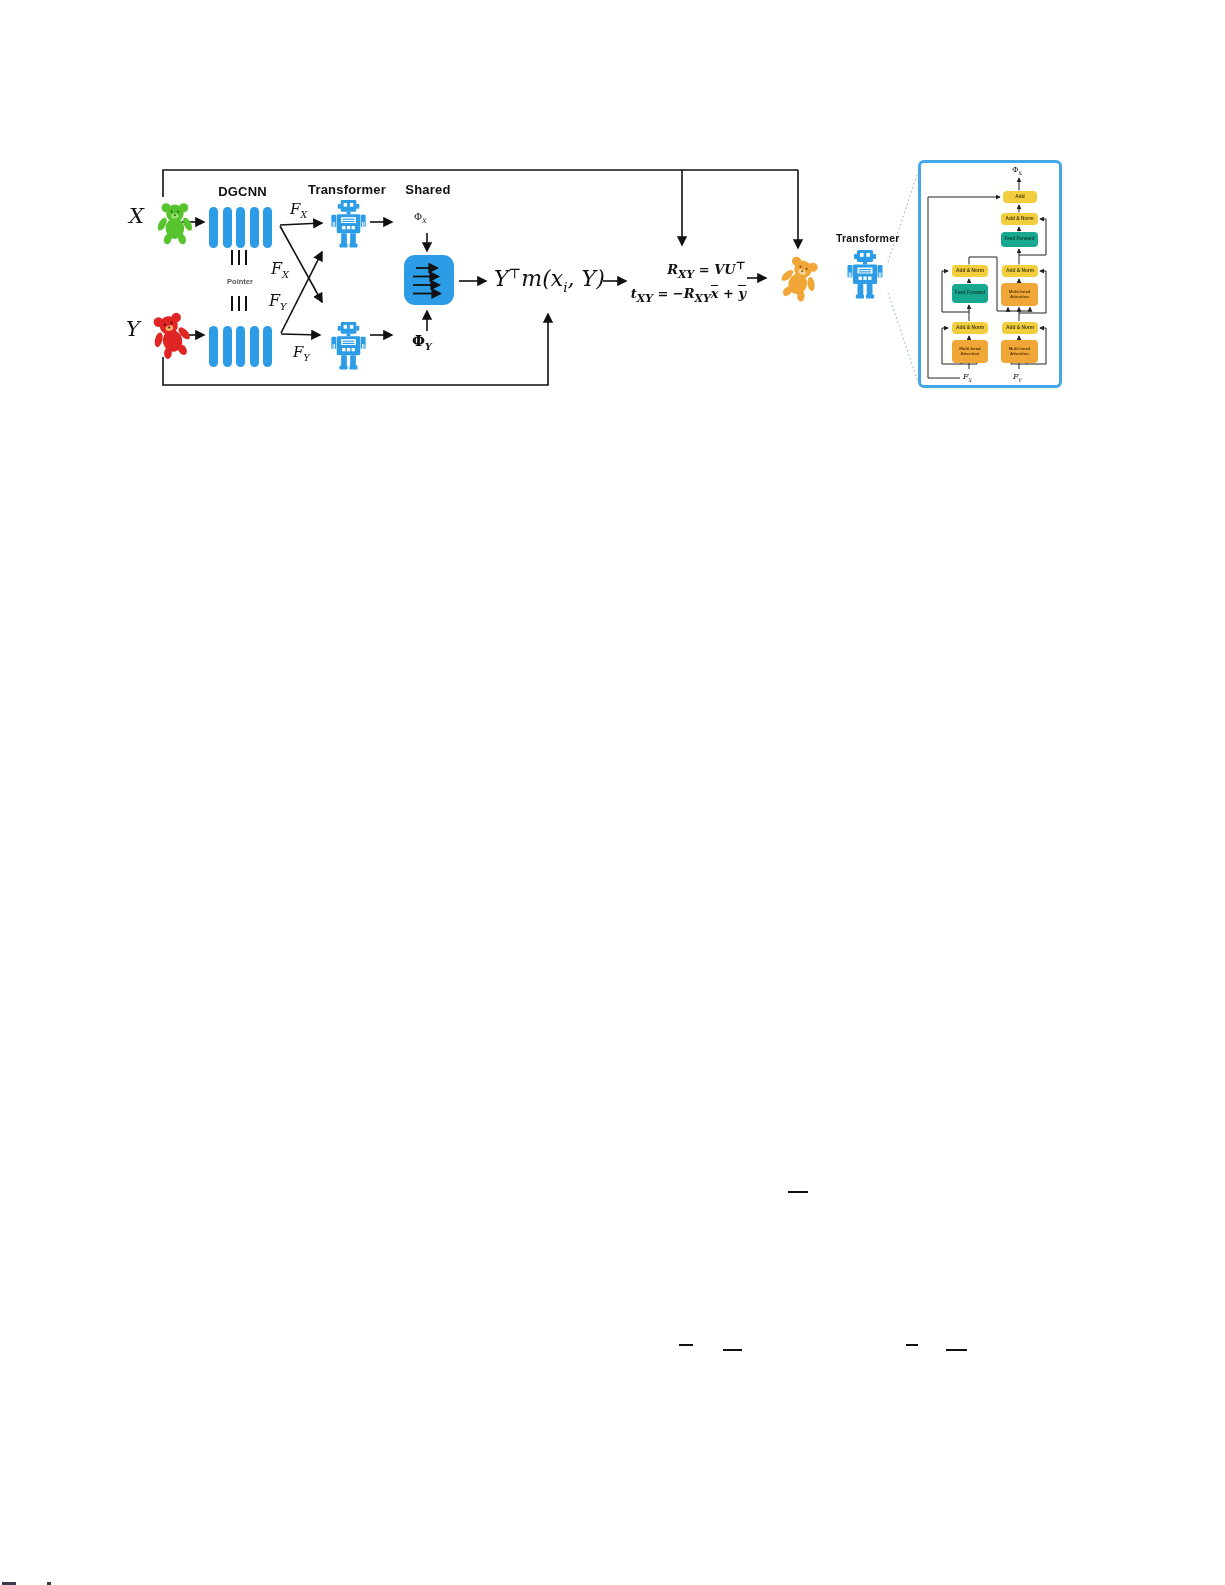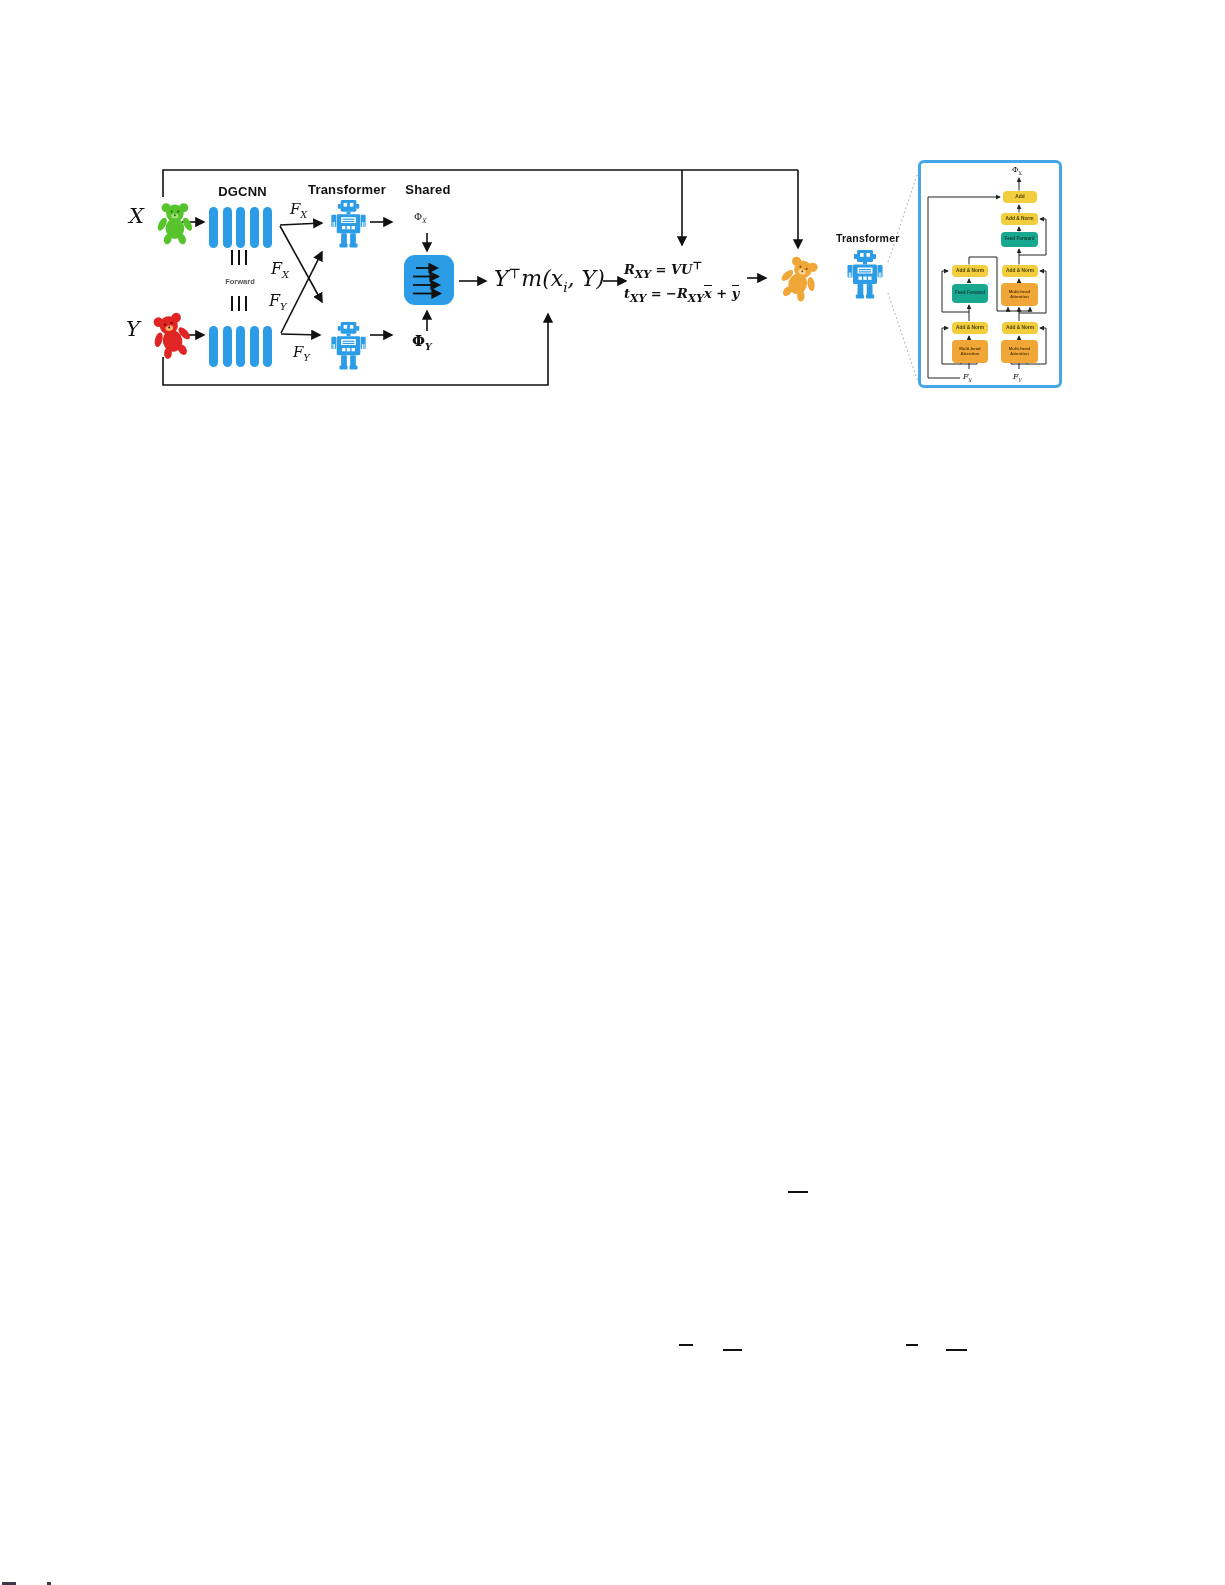--- a/index.html
+++ b/index.html
@@ -11,21 +11,21 @@
   .math sub{font-size:62%;font-style:italic;}
   .math sup{font-size:62%;}
   .scriptv{font-family:"DejaVu Serif", serif;font-style:italic;color:#111;}
   .bars{display:flex;gap:4.5px;}
   .bar{width:9px;height:41px;border-radius:5px;background:#2B9CE5;}
   .ticks{display:flex;gap:5px;}
   .tick{width:2px;height:15px;background:#111;}
   .shared{font-size:7.5px;color:#555;text-align:center;font-weight:bold;}
   .pointerbox{width:50px;height:50px;border-radius:11px;background:#2B9CE5;}
   .formula{font-family:"DejaVu Serif", serif;font-weight:bold;font-style:italic;
-           font-size:13px;color:#111;text-align:left;line-height:19px;white-space:nowrap;}
+           font-size:13px;color:#111;text-align:right;line-height:19px;white-space:nowrap;}
   .obar{display:inline-block;border-top:1.3px solid #111;line-height:1;padding-top:1px;}
   .detailbox{width:144px;height:228px;border:3px solid #45A7E8;border-radius:6px;background:#fff;box-sizing:border-box;}
   .blk{position:absolute;border-radius:4px;display:flex;align-items:center;justify-content:center;
        text-align:center;color:#4a3c0c;font-weight:bold;line-height:1.08;}
   .blk.yellow{background:#F2CE3E;font-size:4.8px;}
   .blk.teal{background:#18A78F;color:#0b463c;font-size:4.6px;}
   .blk.orange{background:#F0A737;color:#5b3a08;font-size:4.3px;}
   .tinymath{font-family:"DejaVu Serif", serif;font-style:italic;color:#111;font-size:8px;}
   .tinymath sub{font-size:60%;}
   .fragbar{background:#111;}
@@ -126,21 +126,21 @@
       <div class="bar"></div>
       <div class="bar"></div>
       <div class="bar"></div>
   </div>
 
   <div class="abs ticks" style="left:231px;top:250px;">
     <div class="tick"></div>
       <div class="tick"></div>
       <div class="tick"></div>
   </div>
-  <div class="abs shared" style="left:221px;top:277px;width:38px;">Forward</div>
+  <div class="abs shared" style="left:221px;top:277px;width:38px;">Pointer</div>
   <div class="abs ticks" style="left:231px;top:296px;">
     <div class="tick"></div>
       <div class="tick"></div>
       <div class="tick"></div>
   </div>
 
   <div class="abs math" style="left:290px;top:200px;font-size:15px;"><span>F</span><sub>X</sub></div>
   <div class="abs math" style="left:271px;top:259px;font-size:16px;"><span>F</span><sub>X</sub></div>
   <div class="abs math" style="left:269px;top:291px;font-size:16px;"><span>F</span><sub>Y</sub></div>
   <div class="abs math" style="left:293px;top:343px;font-size:15px;"><span>F</span><sub>Y</sub></div>

